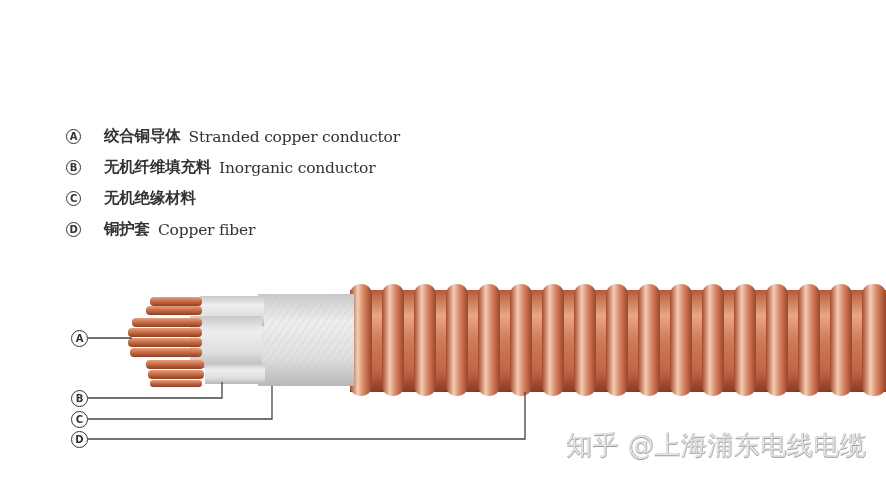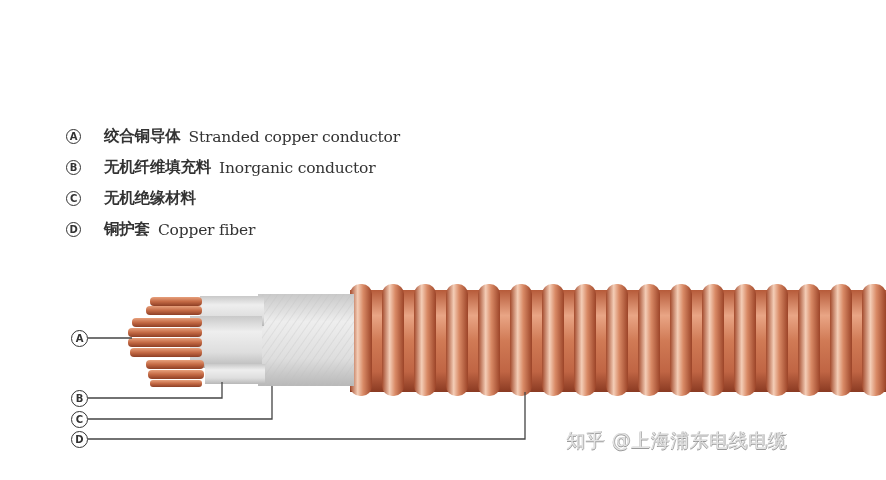--- a/index.html
+++ b/index.html
@@ -22,21 +22,21 @@
   .en { font-weight: normal; font-family: "DejaVu Serif", serif; }
 
   .diagram { position: absolute; left: 0; top: 0; width: 886px; height: 480px; }
   .callout-badge {
     position: absolute; width: 17px; height: 17px; border: 1.6px solid #333; border-radius: 50%;
     font-family: "DejaVu Sans", sans-serif; font-size: 10px; font-weight: bold; color: #333;
     display: flex; align-items: center; justify-content: center; box-sizing: border-box; background: #fff;
   }
   .watermark {
     position: absolute; left: 566px; top: 428px;
-    font-family: "DejaVu Sans", sans-serif; font-size: 19px; color: #e3e3e3;
+    font-family: "DejaVu Sans", sans-serif; font-size: 26px; color: #e3e3e3;
     text-shadow: 0 1px 0 #9a9a9a, 1px 0 0 #b5b5b5;
     letter-spacing: 0.5px;
   }
 </style>
 </head>
 <body>
 
 <div class="legend">
   <div class="legend-row">
     <span class="badge">A</span>

